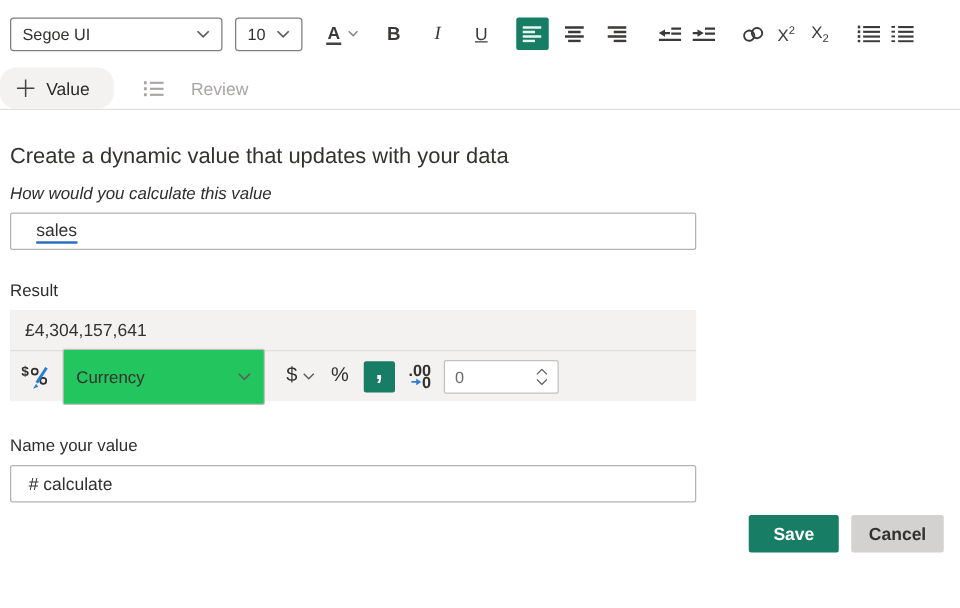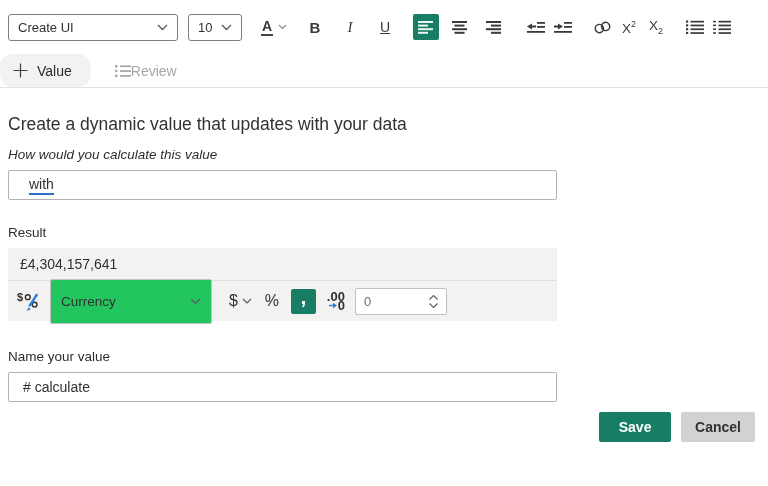--- a/index.html
+++ b/index.html
@@ -37,21 +37,21 @@
   .u-btn{margin-left:9px;font-size:14px;text-decoration:underline;}
   .align-group{display:flex;margin-left:15px;gap:8px;}
   .tb-btn.active{background:var(--accent);color:#EAF4F1;}
   .ml16{margin-left:16px;} .ml9{margin-left:1px;} .ml13{margin-left:13px;}
   .supsub{font-size:13.5px;} .supsub sup,.supsub sub{font-size:9px;}
 
   
   .tabs{display:flex;align-items:stretch;height:34px;border-bottom:1px solid #E3E1DF;}
   .tab{display:flex;align-items:center;font-size:14px;}
   .tab-value{background:var(--panel);color:#2B2A29;padding:0 19px 0 13px;gap:9px;border-radius:13px;}
-  .tab-review{color:var(--muted);padding:0 16px;margin-left:8px;gap:0;}
+  .tab-review{color:var(--muted);padding:0 16px;margin-left:8px;gap:22px;}
 
   
   .content{padding-left:8px;}
   .heading{font-size:17.5px;font-weight:400;color:#33322F;margin-top:26px;}
   .field-label{font-size:13.5px;color:#2F2E2D;}
   .lbl-calc{margin-top:12px;font-style:italic;} .lbl-result{margin-top:25px;} .lbl-name{margin-top:28px;}
   .text-input{width:549px;height:30px;margin-top:8px;border:1px solid #B5B3B1;border-radius:2px;
     background:#fff;display:flex;align-items:center;font-size:14px;color:var(--ink);}
   .calc-input{padding-left:20px;}
   .calc-input .token{border-bottom:2px solid var(--underline-blue);padding-bottom:1px;}
@@ -87,21 +87,21 @@
   .btn-cancel{background:var(--cancel);color:var(--ink);}
   svg{display:block;}
 </style>
 </head>
 <body>
 
 <div class="page">
 
   <div class="toolbar">
     <div class="select font-select">
-      <span>Create UI</span>
+      <span>Segoe UI</span>
       <span class="chev">
         <svg width="11" height="7" viewBox="0 0 11 7">
             <path d="M1 1l4.5 4.5L10 1" fill="none" stroke="currentColor" stroke-width="1.4"></path>
           </svg>
       </span>
     </div>
     <div class="select size-select">
       <span>10</span>
       <span class="chev">
         <svg width="11" height="7" viewBox="0 0 11 7">
@@ -241,21 +241,21 @@
       </span>
       <span>Review</span>
     </div>
   </div>
 
   <div class="content">
     <div class="heading">Create a dynamic value that updates with your data</div>
 
     <div class="field-label lbl-calc">How would you calculate this value</div>
     <div class="text-input calc-input" role="textbox">
-      <span class="token">with</span>
+      <span class="token">sales</span>
     </div>
 
     <div class="field-label lbl-result">Result</div>
     <div class="result-panel">
       <div class="result-row">£4,304,157,641</div>
       <div class="format-row">
 
         <div class="tb-btn">
           <svg width="25" height="24" viewBox="0 0 25 24">
             <text x="0" y="12" font-size="11" font-weight="700" fill="#323130" font-family="Liberation Sans, sans-serif">$</text>

